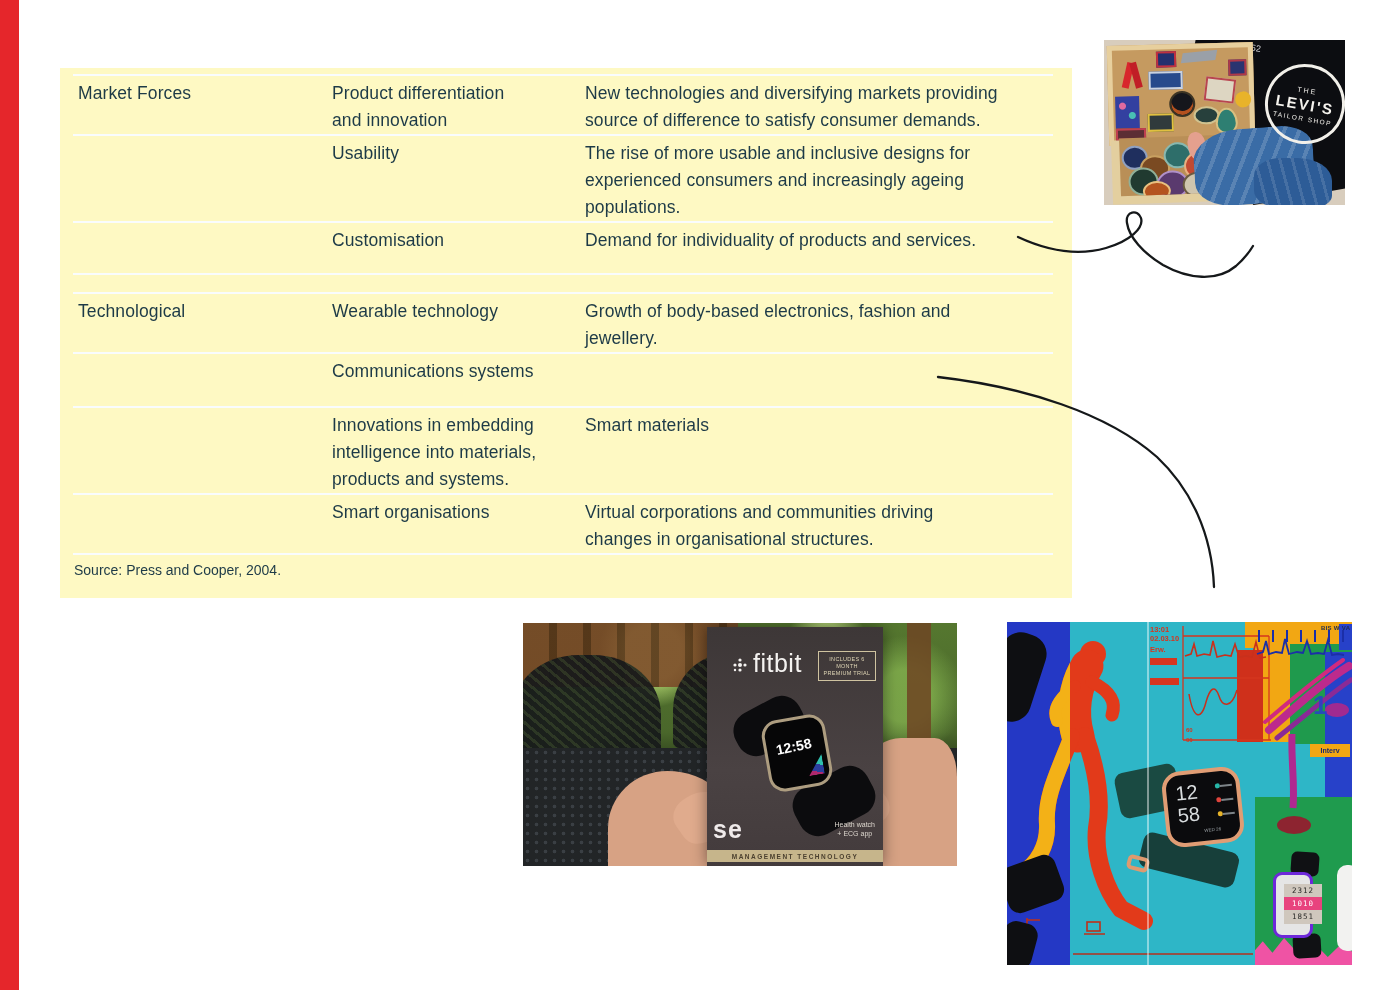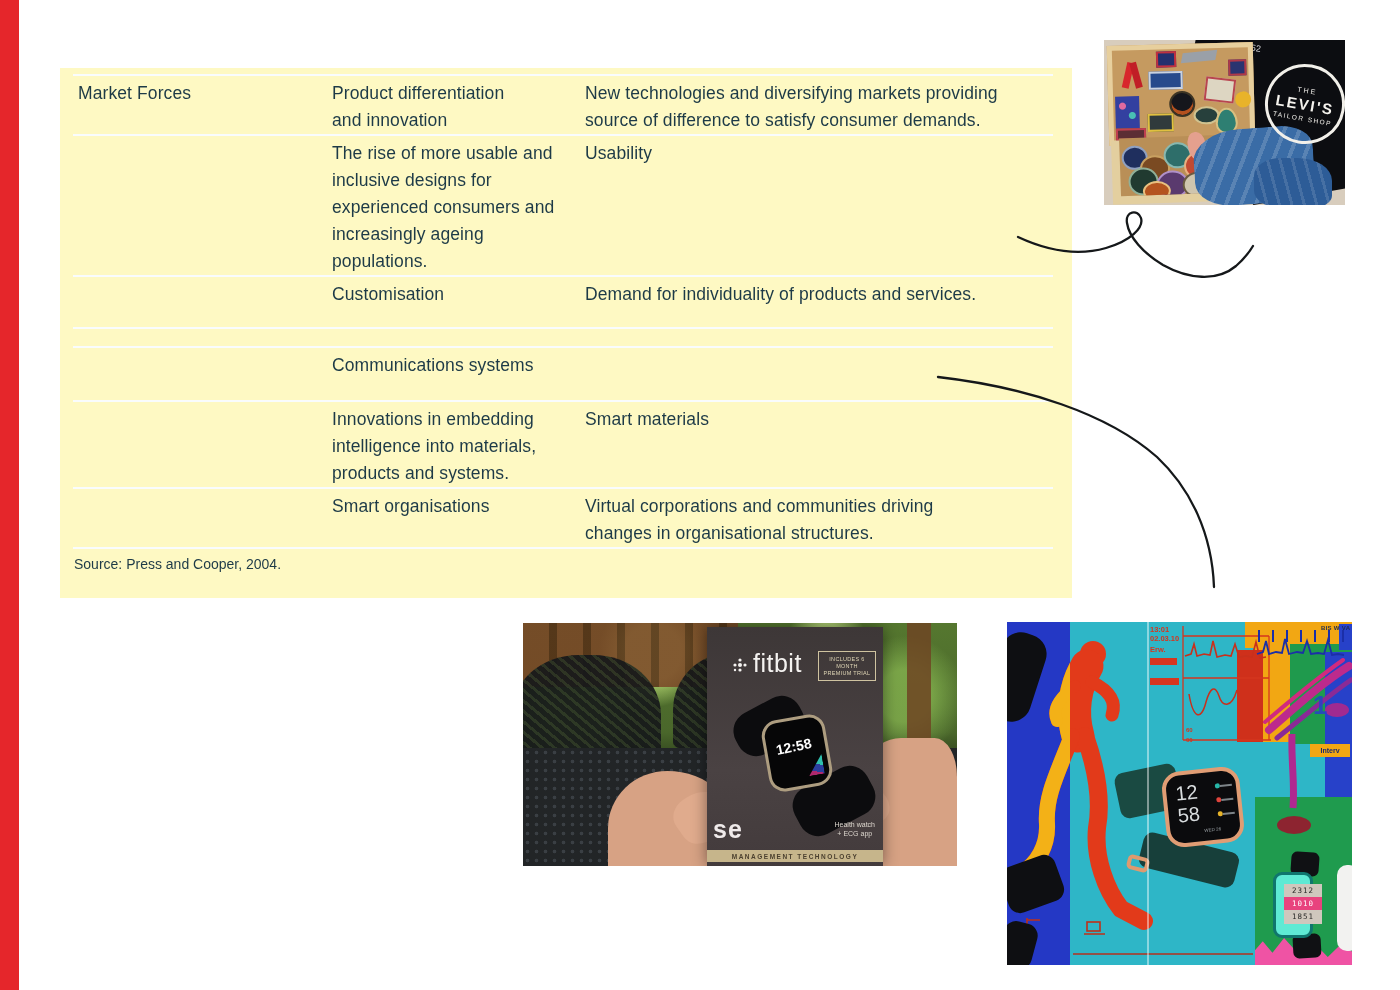--- a/index.html
+++ b/index.html
@@ -121,22 +121,22 @@
   .vclasp{position:absolute;left:120px;top:234px;width:22px;height:15px;border:4px solid #de9a6f;
      border-radius:5px;transform:rotate(14deg);box-sizing:border-box;}
   .vcase{position:absolute;left:157px;top:147px;width:78px;height:76px;background:#0b0b0d;
      border:4px solid #e09d74;border-radius:18px;transform:rotate(-6deg);box-sizing:border-box;}
   .vtime{position:absolute;left:9px;top:8px;color:#d8dcde;font-size:20px;line-height:20px;
      font-weight:300;}
   .vdate{position:absolute;left:34px;bottom:8px;color:#9aa0a4;font-size:4.5px;}
   .vicon{position:absolute;width:5px;height:5px;border-radius:50%;}
   .vbar{position:absolute;width:12px;height:2px;background:#7d8488;}
   .pebble-band{position:absolute;background:#101114;border-radius:6px;}
-  .pebble{position:absolute;left:266px;top:250px;width:40px;height:66px;background:#5eead4;
-     border:3px solid #0f766e;border-radius:9px;box-sizing:border-box;}
+  .pebble{position:absolute;left:266px;top:250px;width:40px;height:66px;background:#e5e5e5;
+     border:3px solid #6d28d9;border-radius:9px;box-sizing:border-box;}
   .pebble-scr{position:absolute;left:8px;top:9px;width:38px;height:40px;background:#cfc7bd;
      font-family:"DejaVu Sans Mono",monospace;font-size:7.5px;line-height:13px;letter-spacing:1px;
      text-align:center;color:#2a2a28;}
   .pebble-scr .hl{background:#e8437e;color:#fff;}
   .whitewatch{position:absolute;left:330px;top:243px;width:22px;height:86px;background:#f2f2f0;
      border-radius:10px;}
   .cg-tr{position:absolute;background:#0e0f12;}
 </style>
 </head>
 <body>
@@ -150,34 +150,40 @@
 
       <div class="t-row r1">
         <div class="t-cell">Market Forces</div>
         <div class="t-cell">Product differentiation
 and innovation</div>
         <div class="t-cell">New technologies and diversifying markets providing
 source of difference to satisfy consumer demands.</div>
       </div>
       <div class="t-row r2">
         <div class="t-cell"></div>
+        <div class="t-cell">Usability</div>
         <div class="t-cell">The rise of more usable and inclusive designs for
 experienced consumers and increasingly ageing
 populations.</div>
-        <div class="t-cell">Usability</div>
       </div>
       <div class="t-row r3">
         <div class="t-cell"></div>
         <div class="t-cell">Customisation</div>
         <div class="t-cell">Demand for individuality of products and services.</div>
       </div>
       <div class="t-row rgap">
         <div></div>
           <div></div>
           <div></div>
+      </div>
+      <div class="t-row r5">
+        <div class="t-cell">Technological</div>
+        <div class="t-cell">Wearable technology</div>
+        <div class="t-cell">Growth of body-based electronics, fashion and
+jewellery.</div>
       </div>
       <div class="t-row r6">
         <div class="t-cell"></div>
         <div class="t-cell">Communications systems</div>
       </div>
       <div class="t-row r7">
         <div class="t-cell"></div>
         <div class="t-cell">Innovations in embedding intelligence into materials,
 products and systems.</div>
         <div class="t-cell">Smart materials</div>

